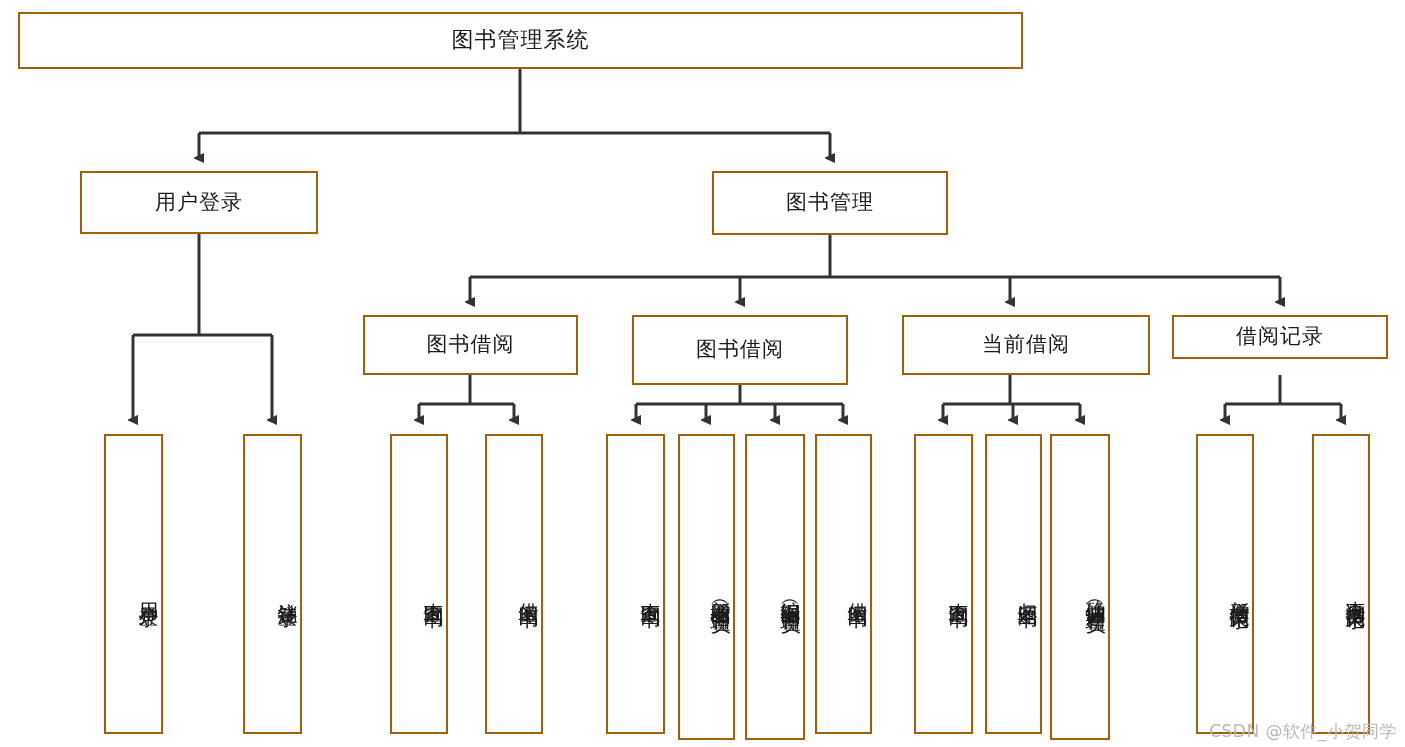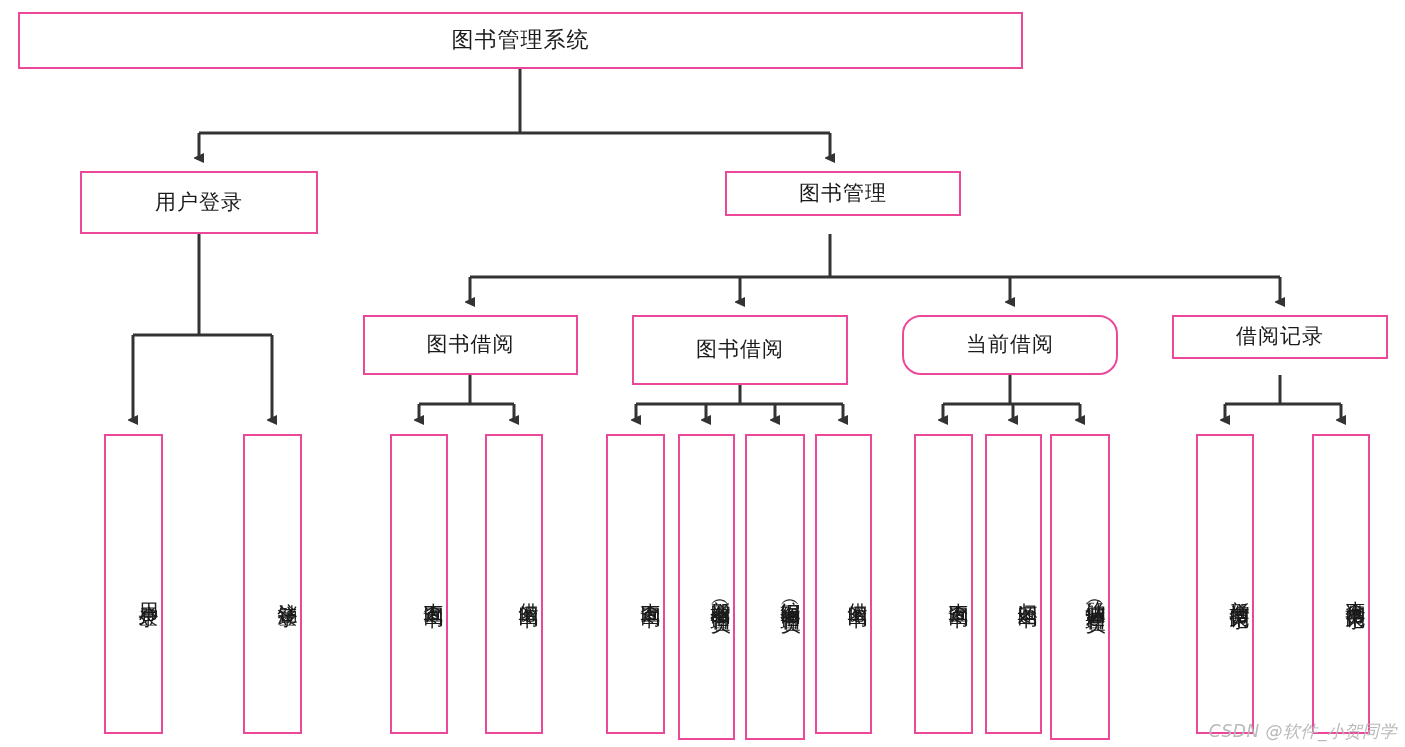--- a/index.html
+++ b/index.html
@@ -22,21 +22,21 @@
     position: absolute;
     left: 0;
     top: 0;
     width: 1405px;
     height: 747px;
     pointer-events: none;
   }
   .node {
     position: absolute;
     box-sizing: border-box;
-    border: 2px solid #ec4899;
+    border: 2px solid #a16207;
     background: #ffffff;
     display: flex;
     align-items: center;
     justify-content: center;
     color: #1a1a1a;
     text-align: center;
   }
   .node.horiz {
     font-size: 21px;
     line-height: 1.2;
@@ -60,21 +60,20 @@
   }
   #watermark {
     position: absolute;
     right: 8px;
     bottom: 4px;
     font-size: 17px;
     color: #b9b9b9;
     letter-spacing: 0.5px;
     white-space: nowrap;
     font-family: "DejaVu Sans", "Liberation Sans", sans-serif;
-    font-style: italic;
   }
 </style>
 </head>
 <body>
 
 <div id="canvas">
 
   <svg id="edges" viewBox="0 0 1405 747" width="1405" height="747" xmlns="http://www.w3.org/2000/svg">
     <defs>
       <marker id="arrow" markerWidth="10" markerHeight="10" refX="5" refY="5" orient="auto" markerUnits="userSpaceOnUse">
@@ -122,27 +121,27 @@
       <path d="M 1225 404 L 1341 404"></path>
       <path d="M 1225 404 L 1225 420" marker-end="url(#arrow)"></path>
       <path d="M 1341 404 L 1341 420" marker-end="url(#arrow)"></path>
     </g>
   </svg>
 
   <div class="node horiz" id="root-node" style="left:18px; top:12px; width:1005px; height:57px;">图书管理系统</div>
 
   <div class="node horiz" style="left:80px; top:171px; width:238px; height:63px;">用户登录</div>
 
-  <div class="node horiz" style="left:712px; top:171px; width:236px; height:45px;margin-left:13px;">图书管理</div>
+  <div class="node horiz" style="left:712px; top:171px; width:236px; height:64px;">图书管理</div>
 
   <div class="node horiz" style="left:363px; top:315px; width:215px; height:60px;">图书借阅</div>
 
   <div class="node horiz" style="left:632px; top:315px; width:216px; height:70px;">图书借阅</div>
 
-  <div class="node horiz" style="left:902px; top:315px; width:216px; height:60px;border-radius:19px;">当前借阅</div>
+  <div class="node horiz" style="left:902px; top:315px; width:248px; height:60px;">当前借阅</div>
 
   <div class="node horiz" style="left:1172px; top:315px; width:216px; height:44px;">借阅记录</div>
 
   <div class="node vert" style="left:104px; top:434px; width:59px; height:300px;">
     <span>用户登录</span>
   </div>
 
   <div class="node vert" style="left:243px; top:434px; width:59px; height:300px;">
     <span>注销登录</span>
   </div>

